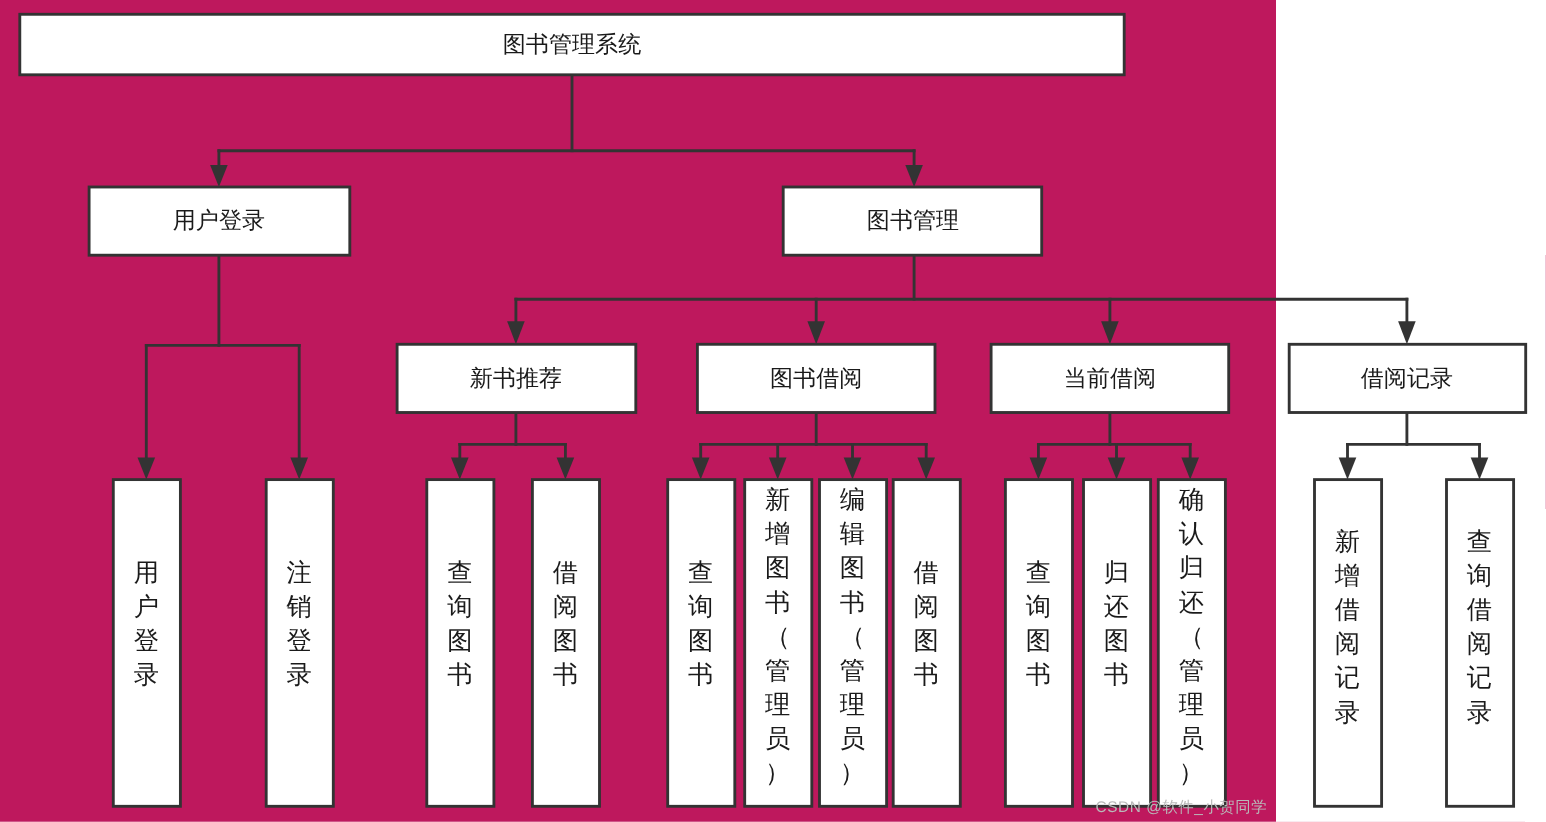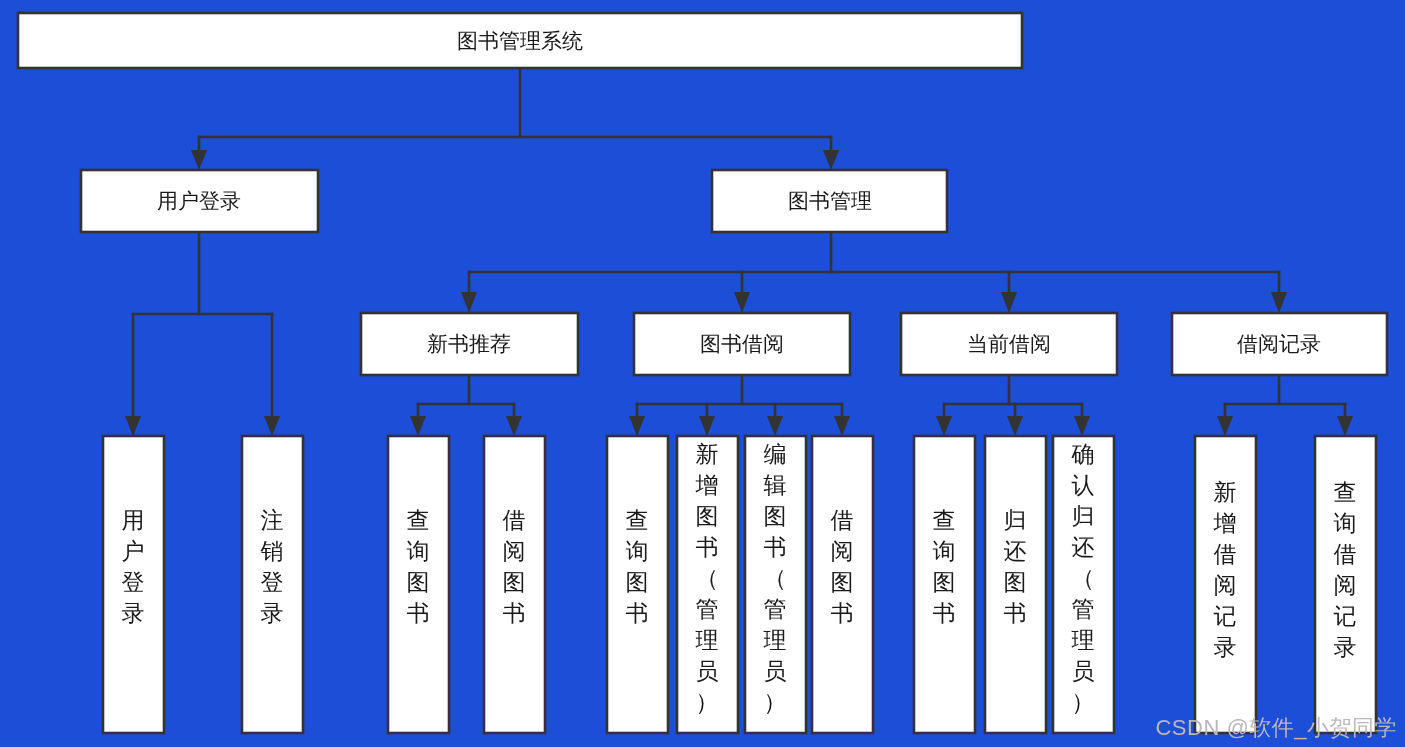--- a/index.html
+++ b/index.html
@@ -9,23 +9,23 @@
   }
   body {
     width: 1405px;
     height: 747px;
     font-family: "Liberation Sans", "DejaVu Sans", sans-serif;
     overflow: hidden;
     position: relative;
   }
   #diagram-root {
     position: relative;
-    width: 1405px;
+    width: 1160px;
     height: 747px;
-    background: #1d4ed8;
+    background: #be185d;
   }
   svg#diagram-svg {
     position: absolute;
     top: 0;
     left: 0;
     width: 1405px;
     height: 747px;
     display: block;
   }
   .node-box {
@@ -54,21 +54,21 @@
     font-family: "Liberation Sans", "DejaVu Sans", sans-serif;
     font-size: 23px;
     fill: #1a1a1a;
     text-anchor: middle;
   }
   .watermark {
     position: absolute;
     right: 8px;
     bottom: 4px;
     font-family: "Liberation Sans", "DejaVu Sans", sans-serif;
-    font-size: 22px;
+    font-size: 14px;
     color: #b9b9b9;
     letter-spacing: 0.5px;
     white-space: nowrap;
     user-select: none;
   }
 </style>
 </head>
 <body>
 
 <div id="diagram-root">

